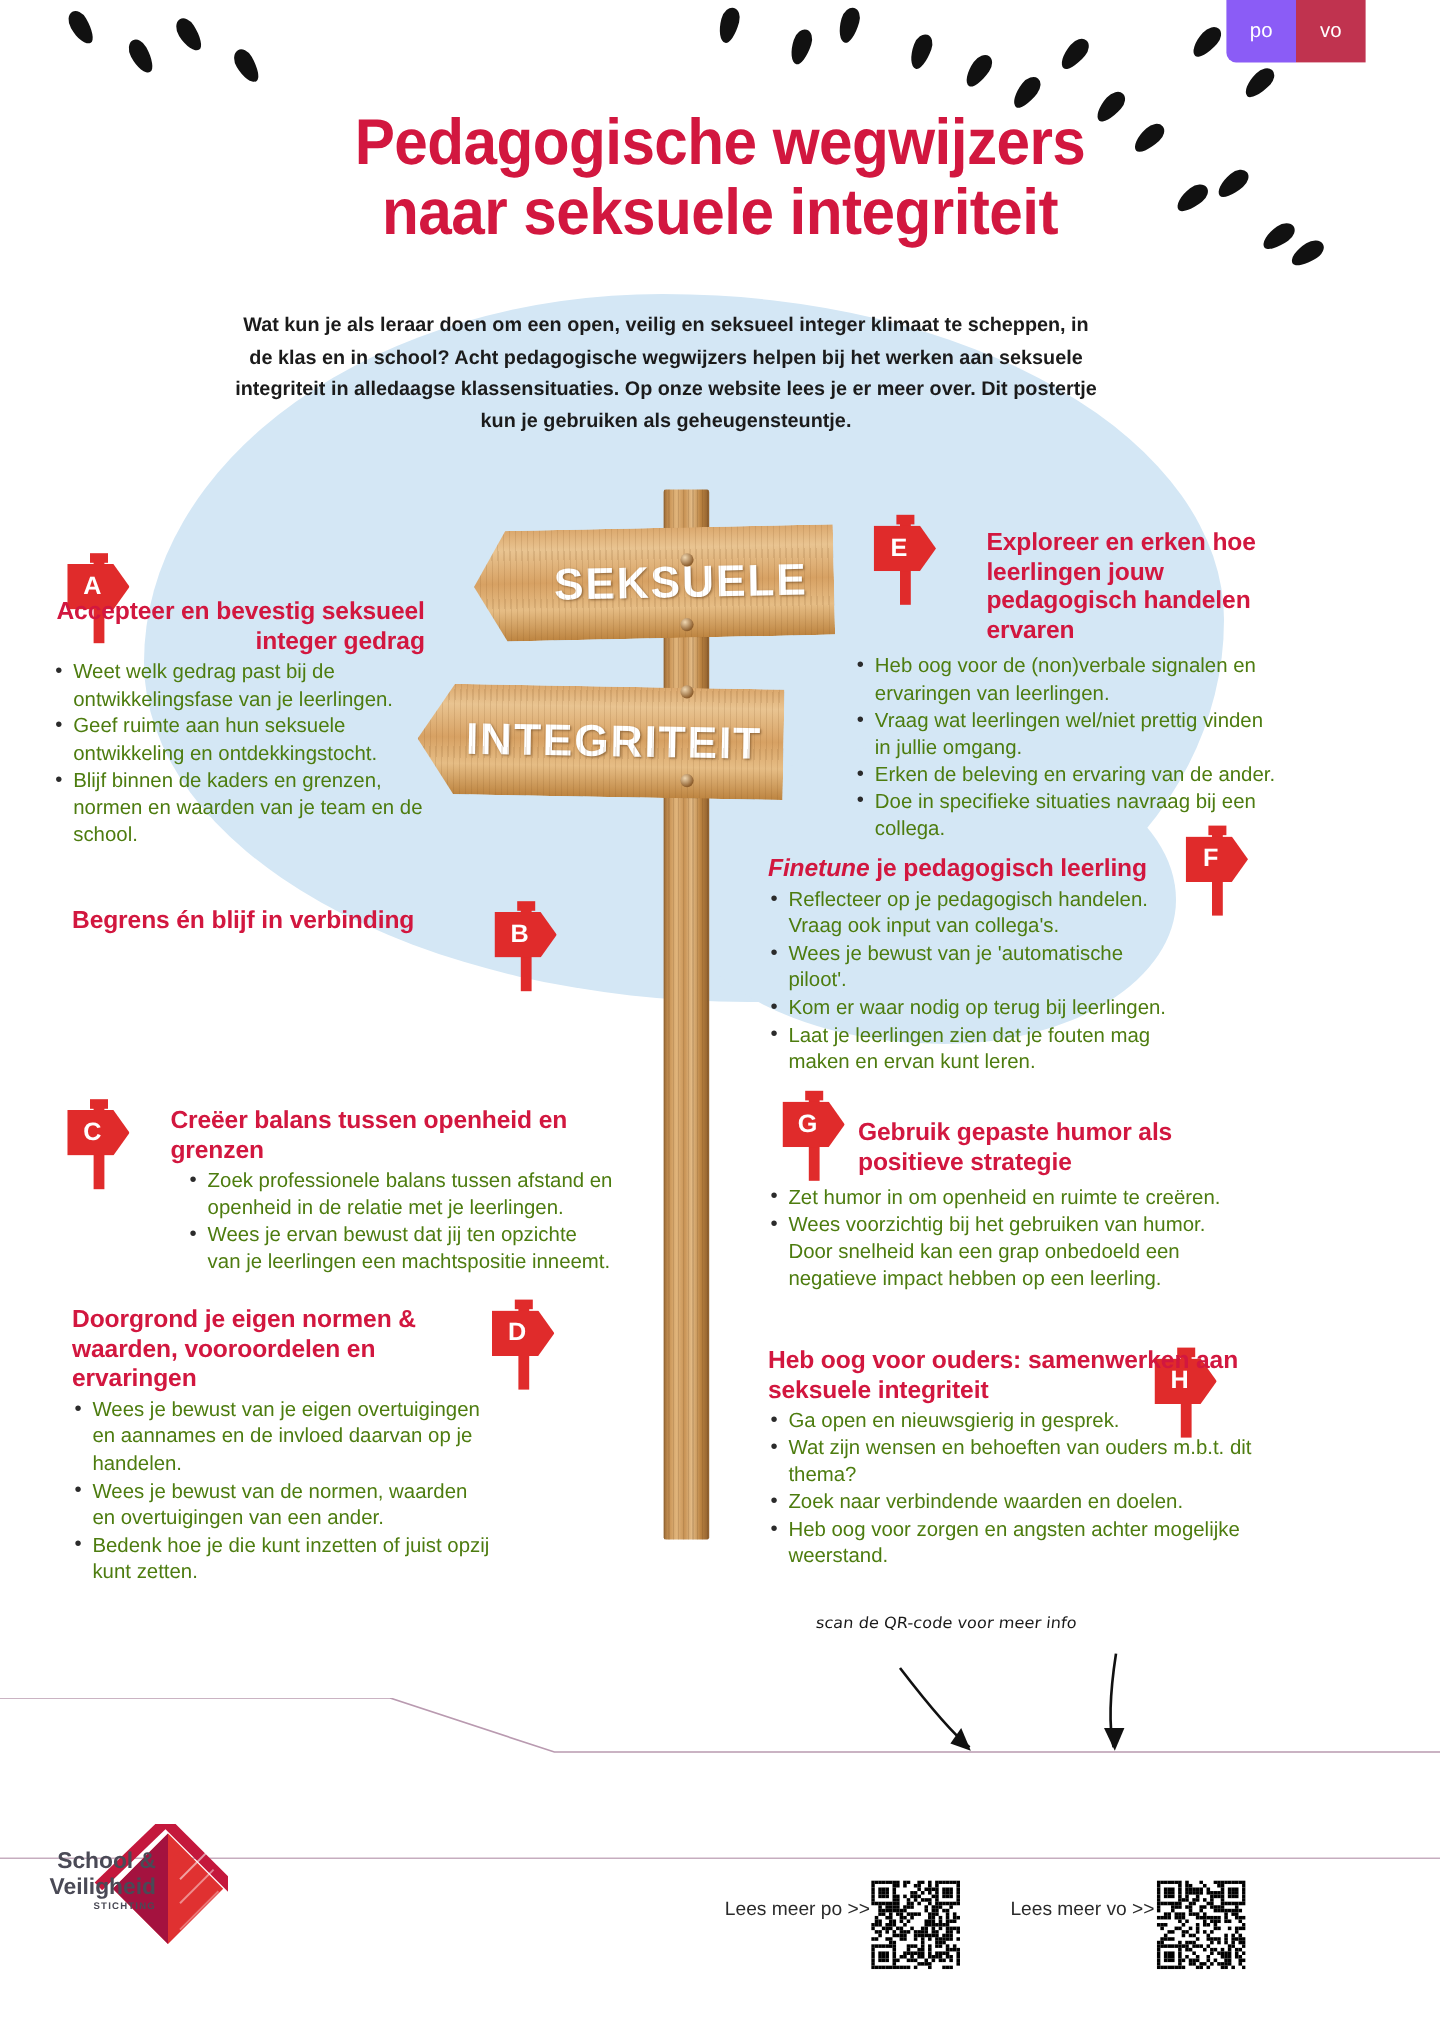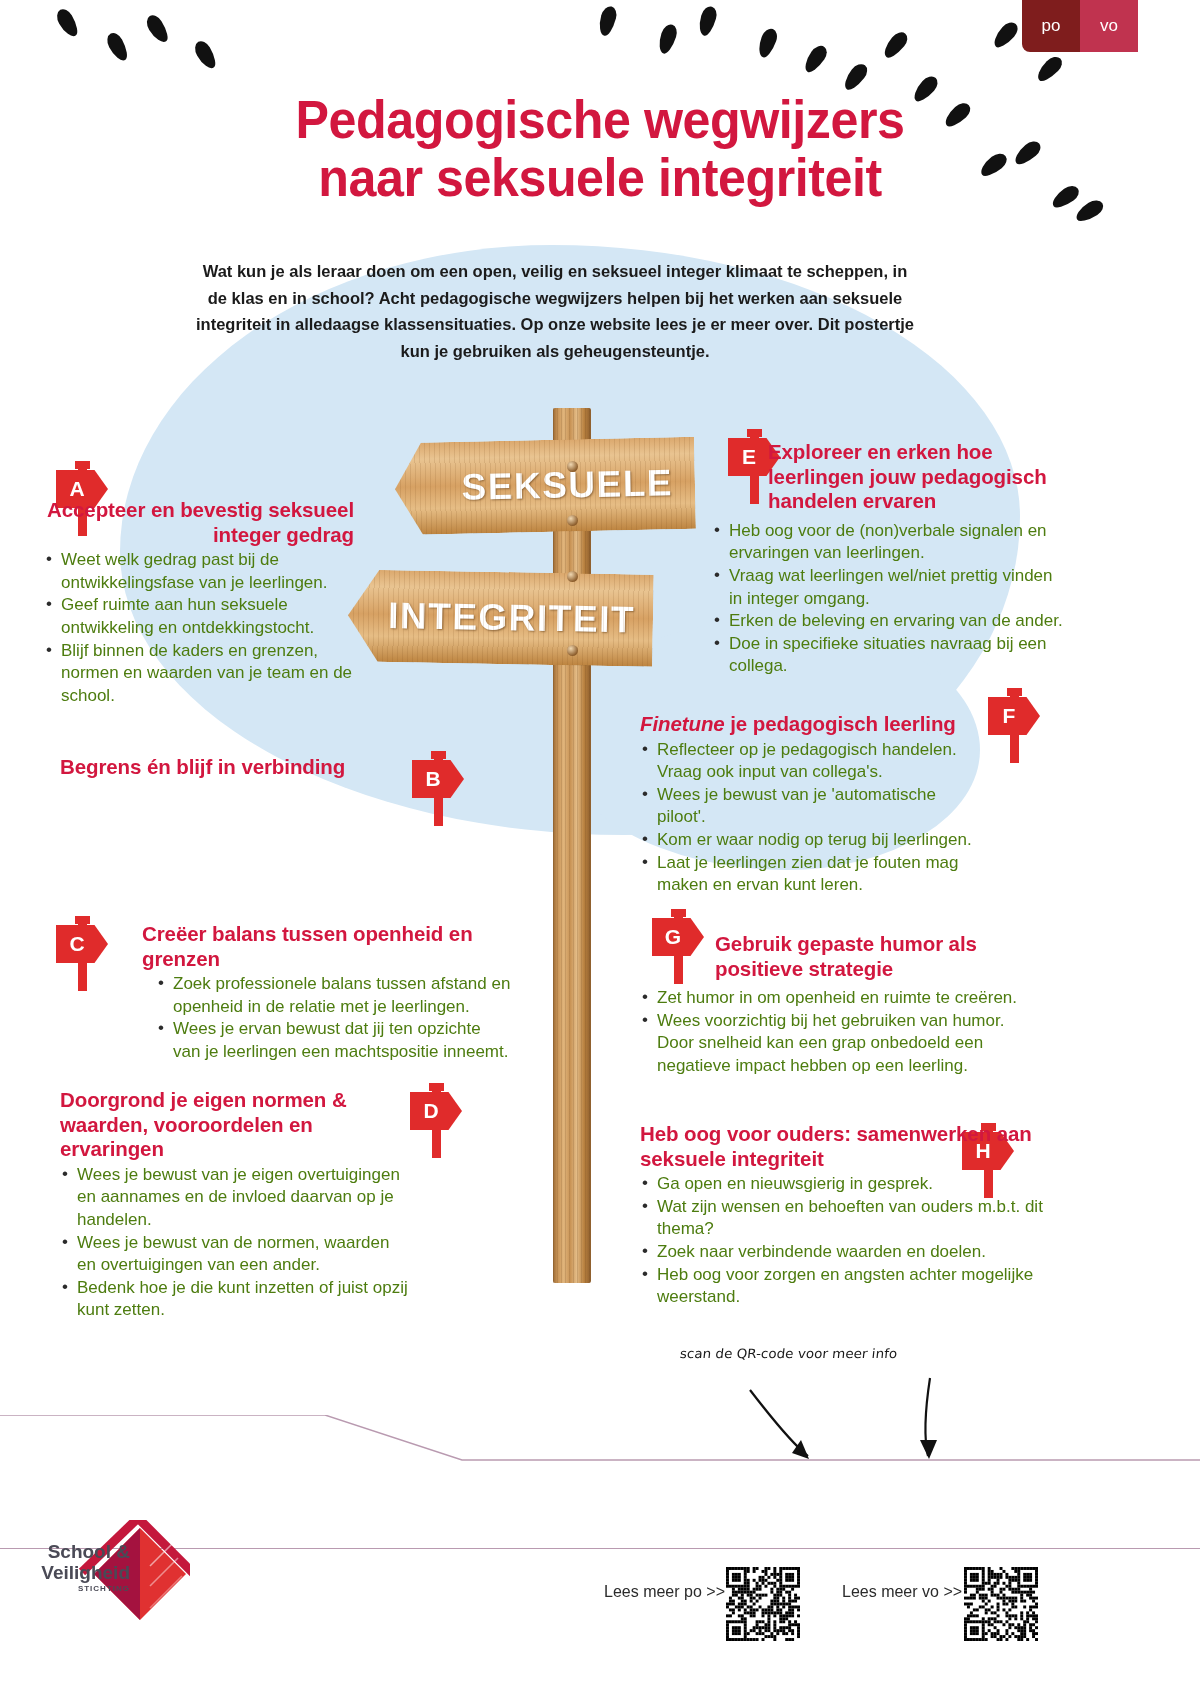--- a/index.html
+++ b/index.html
@@ -39,21 +39,21 @@
     border-radius: 52% 48% 45% 55% / 38% 35% 65% 62%;
   }
 
   
   .tabs { position: absolute; top: 0; right: 62px; display: flex; z-index: 6; }
   .tab {
     width: 58px; height: 52px;
     color: #fff; font-size: 17px;
     display: flex; align-items: center; justify-content: center;
   }
-  .tab.po { background: #7f1d1d; border-bottom-left-radius: 8px; }
+  .tab.po { background: #8b5cf6; border-bottom-left-radius: 8px; }
   .tab.vo { background: #c0334f; border-bottom-left-radius: 0; }
 
   
   .title {
     position: absolute; top: 90px; left: 0; width: 1200px;
     text-align: center;
     color: #d2173f;
     font-family: "Liberation Sans Narrow", "Liberation Sans", sans-serif;
     font-weight: bold;
     font-size: 54px;
@@ -299,24 +299,24 @@
       <li>Bedenk hoe je die kunt inzetten of juist opzij kunt zetten.</li>
     </ul>
   </div>
 
   <div class="marker" style="left:728px;top:438px;">
     <div class="cap"></div>
     <div class="pole"></div>
     <div class="flag">E</div>
   </div>
   <div class="block" style="left:712px;top:440px;width:358px;">
-    <div class="h" style="margin-left:56px;">Exploreer en erken hoe leerlingen jouw pedagogisch handelen ervaren</div>
+    <div class="h" style="margin-left:110px;">Exploreer en erken hoe leerlingen jouw pedagogisch handelen ervaren</div>
     <ul class="b" style="margin-top:6px;">
       <li>Heb oog voor de (non)verbale signalen en ervaringen van leerlingen.</li>
-      <li>Vraag wat leerlingen wel/niet prettig vinden in integer omgang.</li>
+      <li>Vraag wat leerlingen wel/niet prettig vinden in jullie omgang.</li>
       <li>Erken de beleving en ervaring van de ander.</li>
       <li>Doe in specifieke situaties navraag bij een collega.</li>
     </ul>
   </div>
 
   <div class="marker" style="left:988px;top:697px;">
     <div class="cap"></div>
     <div class="pole"></div>
     <div class="flag">F</div>
   </div>

